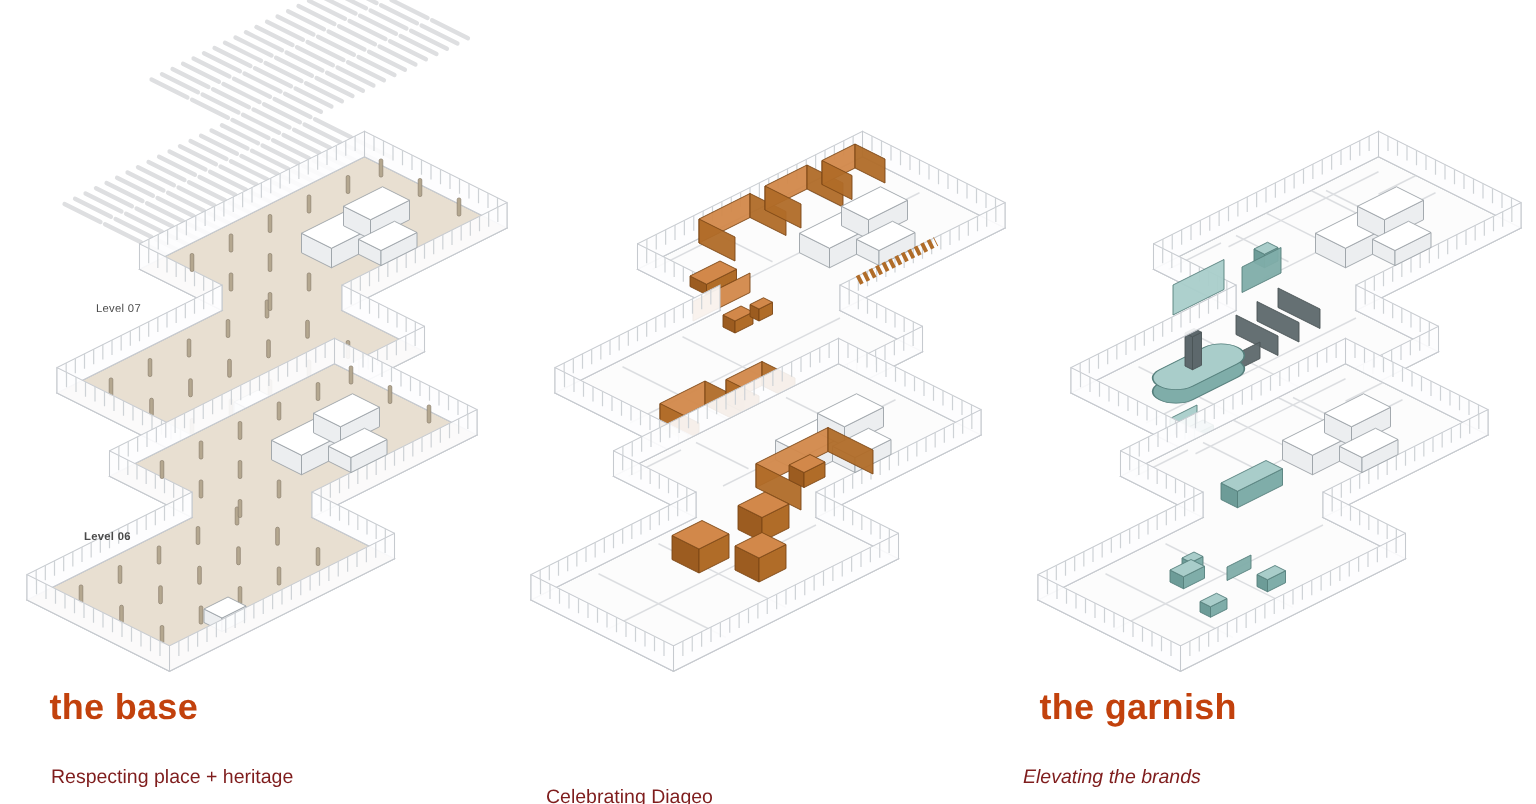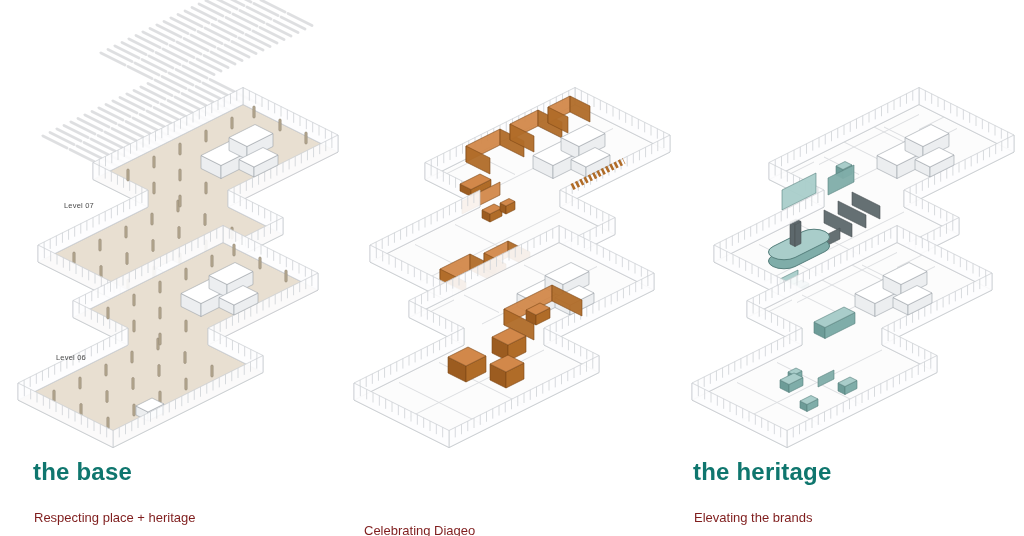--- a/index.html
+++ b/index.html
@@ -4,21 +4,21 @@
 <style>
   html,body{margin:0;padding:0;background:#ffffff;}
   .stage{
     position:relative;width:1024px;height:536px;background:#ffffff;overflow:hidden;
     font-family:"Liberation Sans","DejaVu Sans",sans-serif;
   }
   .col{position:absolute;top:0;height:428px;}
   .col svg{position:absolute;top:0;display:block;}
   .diagram-title{
     position:absolute;margin:0;font-size:24px;font-weight:800;letter-spacing:.2px;
-    color:#0f766e;white-space:nowrap;
+    color:#c2410c;white-space:nowrap;
   }
   .diagram-subtitle{
     position:absolute;margin:0;font-size:13px;font-weight:400;color:#7f1d1d;white-space:nowrap;
   }
   .lvl{
     position:absolute;font-size:7.5px;color:#4a4a4a;letter-spacing:.2px;white-space:nowrap;
   }
 </style>
 </head>
 <body>
@@ -484,21 +484,21 @@
         <line x1="54.666666666666664" y1="408.3333333333333" x2="54.666666666666664" y2="418.3333333333333" stroke="#ced2d6" stroke-width="0.8"></line>
         <line x1="48.333333333333336" y1="405.1666666666667" x2="48.333333333333336" y2="415.1666666666667" stroke="#ced2d6" stroke-width="0.8"></line>
         <line x1="42" y1="402" x2="42" y2="412" stroke="#ced2d6" stroke-width="0.8"></line>
         <line x1="35.66666666666667" y1="398.8333333333333" x2="35.66666666666667" y2="408.8333333333333" stroke="#ced2d6" stroke-width="0.8"></line>
         <line x1="29.333333333333343" y1="395.6666666666667" x2="29.333333333333343" y2="405.6666666666667" stroke="#ced2d6" stroke-width="0.8"></line>
         <line x1="23" y1="392.5" x2="23" y2="402.5" stroke="#ced2d6" stroke-width="0.8"></line>
         <line x1="16.666666666666657" y1="389.3333333333333" x2="16.666666666666657" y2="399.3333333333333" stroke="#ced2d6" stroke-width="0.8"></line>
         <line x1="10.333333333333329" y1="386.1666666666667" x2="10.333333333333329" y2="396.1666666666667" stroke="#ced2d6" stroke-width="0.8"></line>
       </svg>
     <span class="lvl" style="left:64px;top:201px;">Level 07</span>
-    <span class="lvl" style="left:56px;top:353px;">Level 06</span>
+    <span class="lvl" style="left:56px;top:353px;font-weight:bold;">Level 06</span>
     <h2 class="diagram-title" style="left:33px;top:458px;">the base</h2>
     <p class="diagram-subtitle" style="left:34px;top:510px;">Respecting place + heritage</p>
   </figure>
 
   <figure class="col" style="left:341px;width:341px;margin:0;">
     <svg id="svg-1" width="332" height="458" style="left:3px;">
         <polygon points="26,262 136,207 81,179.5 231,104.5 326,152 216,207 271,234.5 121,309.5" fill="#fcfcfc" stroke="#b7bbc0" stroke-width="0.8"></polygon>
         <line x1="71" y1="244.5" x2="156" y2="287" stroke="#dcdee1" stroke-width="1"></line>
         <line x1="111" y1="224.5" x2="196" y2="267" stroke="#dcdee1" stroke-width="1"></line>
         <line x1="76" y1="282" x2="216" y2="212" stroke="#dcdee1" stroke-width="1"></line>
@@ -1179,17 +1179,17 @@
         <line x1="67" y1="411.5" x2="67" y2="421.5" stroke="#ced2d6" stroke-width="0.8"></line>
         <line x1="60.666666666666664" y1="408.3333333333333" x2="60.666666666666664" y2="418.3333333333333" stroke="#ced2d6" stroke-width="0.8"></line>
         <line x1="54.333333333333336" y1="405.1666666666667" x2="54.333333333333336" y2="415.1666666666667" stroke="#ced2d6" stroke-width="0.8"></line>
         <line x1="48" y1="402" x2="48" y2="412" stroke="#ced2d6" stroke-width="0.8"></line>
         <line x1="41.66666666666667" y1="398.8333333333333" x2="41.66666666666667" y2="408.8333333333333" stroke="#ced2d6" stroke-width="0.8"></line>
         <line x1="35.33333333333334" y1="395.6666666666667" x2="35.33333333333334" y2="405.6666666666667" stroke="#ced2d6" stroke-width="0.8"></line>
         <line x1="29" y1="392.5" x2="29" y2="402.5" stroke="#ced2d6" stroke-width="0.8"></line>
         <line x1="22.666666666666657" y1="389.3333333333333" x2="22.666666666666657" y2="399.3333333333333" stroke="#ced2d6" stroke-width="0.8"></line>
         <line x1="16.33333333333333" y1="386.1666666666667" x2="16.33333333333333" y2="396.1666666666667" stroke="#ced2d6" stroke-width="0.8"></line>
       </svg>
-    <h2 class="diagram-title" style="left:11px;top:458px;">the heritage</h2>
-    <p class="diagram-subtitle" style="left:12px;top:510px;">Elevating the brands</p>
+    <h2 class="diagram-title" style="left:11px;top:458px;">the garnish</h2>
+    <p class="diagram-subtitle" style="left:0;top:510px;font-style:italic;">Elevating the brands</p>
   </figure>
 
 </div>
 
 </body></html>

